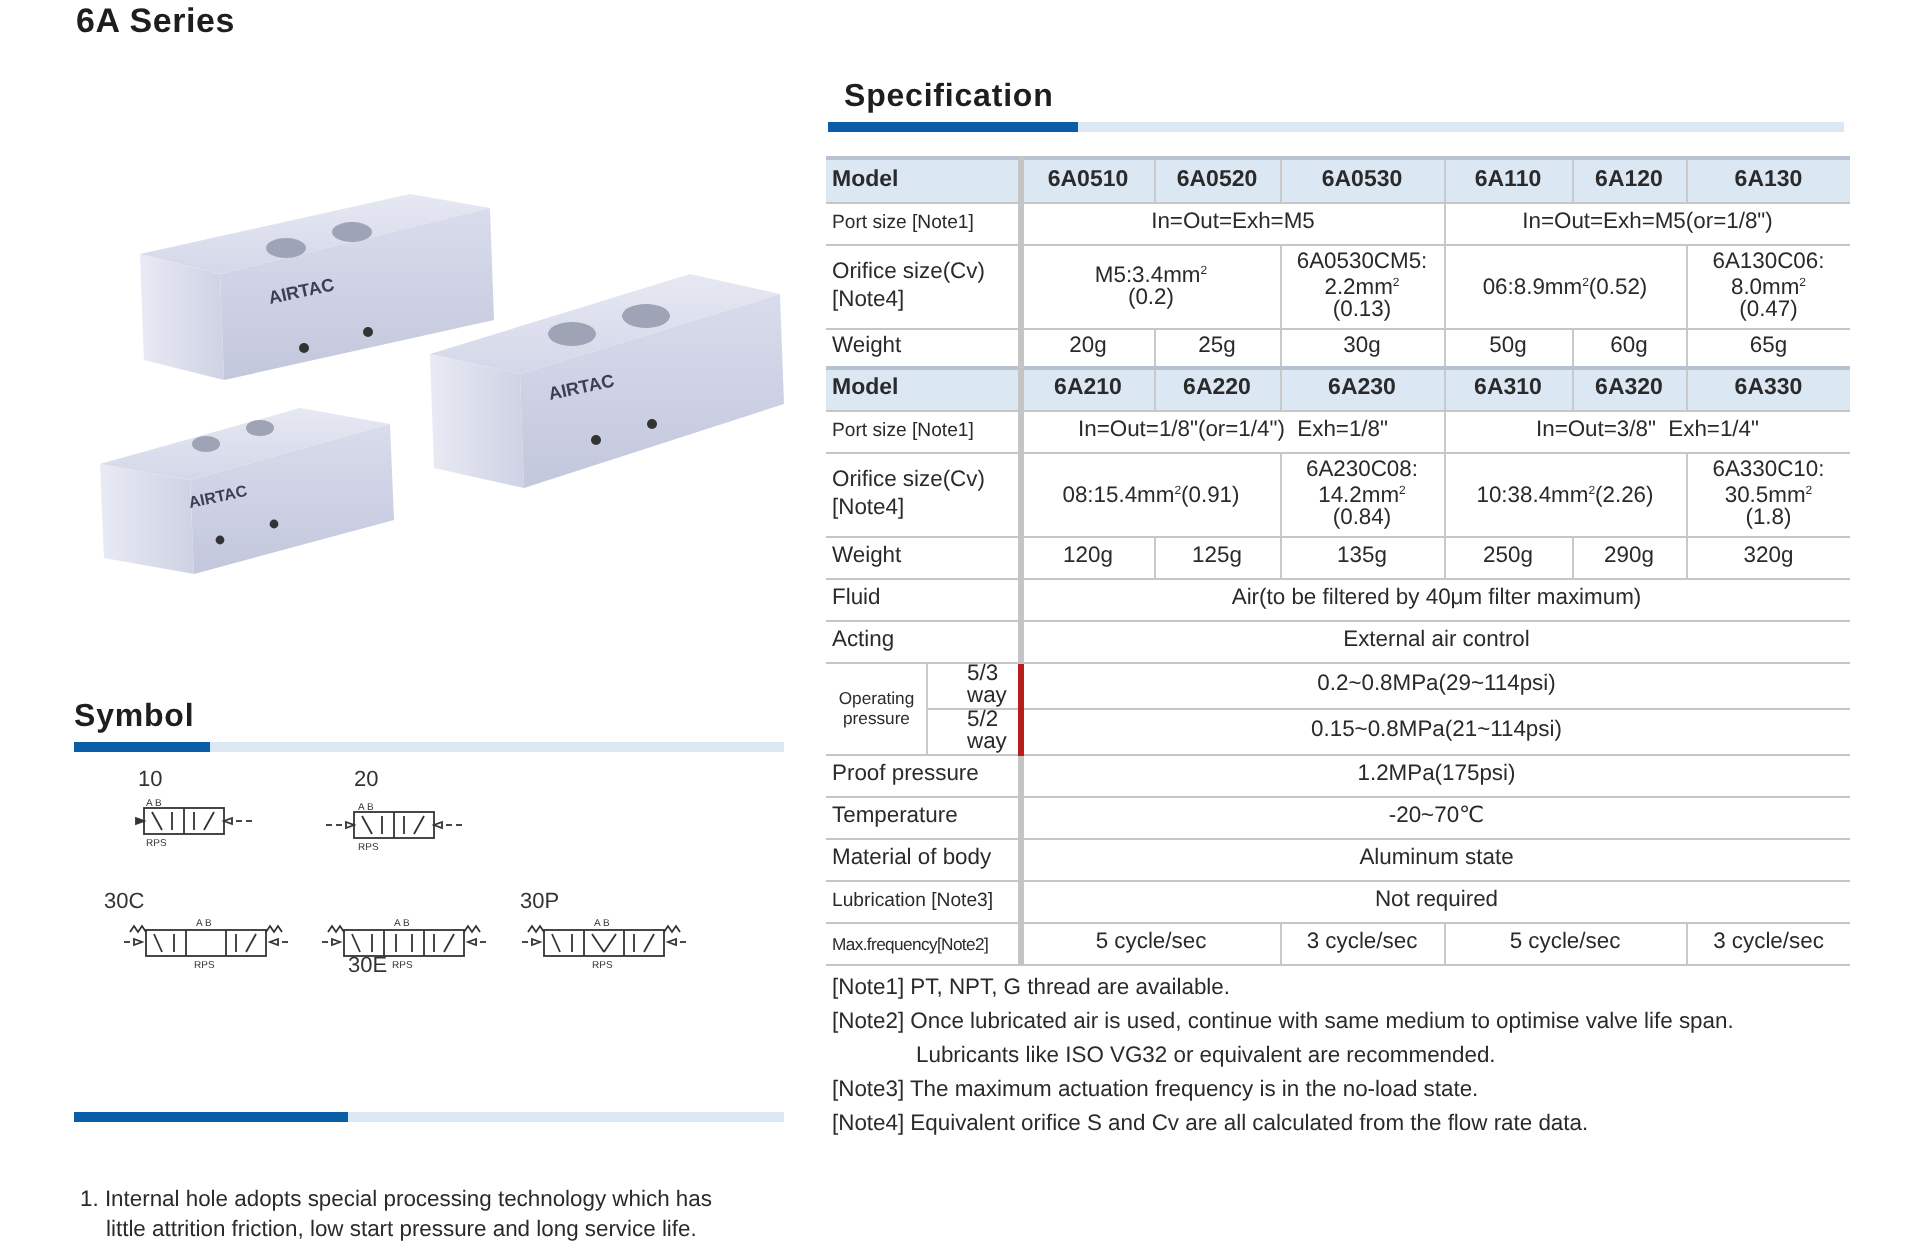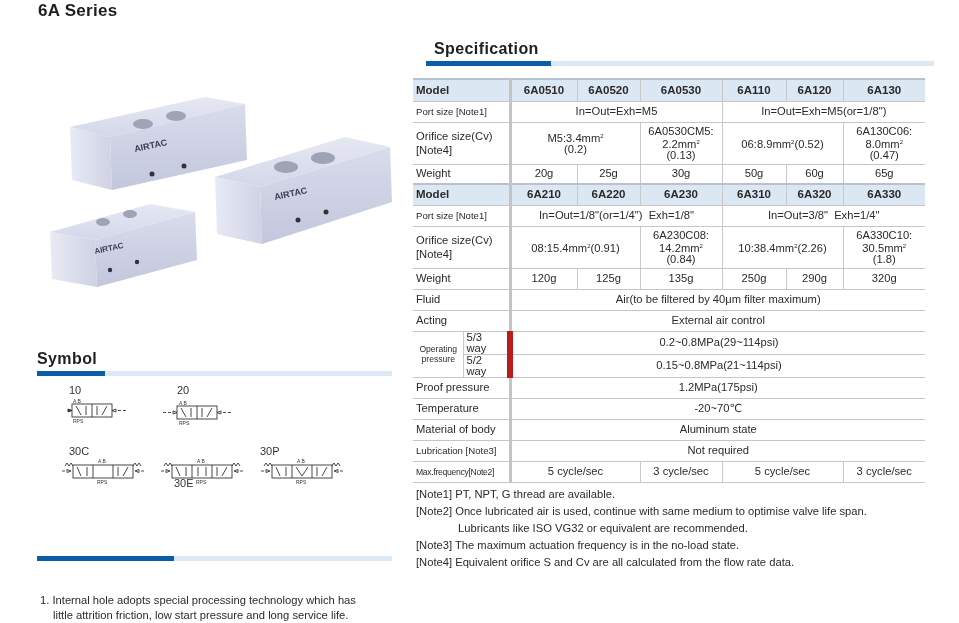--- a/index.html
+++ b/index.html
@@ -18,21 +18,21 @@
 
   
   table.spec { position: absolute; left: 413px; top: 78px; width: 512px; border-collapse: collapse; font-size: 11.2px; color: #2a2a2a; }
   table.spec td { border-bottom: 1.5px solid #c6c6c6; border-right: 1px solid #c9c9c9; text-align: center; padding: 0 2px; line-height: 11px; }
   table.spec td:last-child { border-right: none; }
   table.spec td.lbl { text-align: left; padding-left: 3px; border-right: 3px solid #c4c4c4; }
   table.spec td.lbl.sm { font-size: 9.6px; }
   table.spec td.lbl.xs { font-size: 8.6px; line-height: 10px; }
   table.spec tr.hdr td { background: #dce7f4; font-weight: bold; font-size: 11.5px; border-top: 2px solid #b8c2cf; }
   table.spec tr.hdr td.lbl { font-size: 11.5px; margin-top: 40px; }
-  table.spec td.sub { text-align: left; padding-left: 3px; border-right: 6px solid #b91c1c; }
+  table.spec td.sub { text-align: left; padding-left: 20px; border-right: 3px solid #b91c1c; }
   table.spec td.group { text-align: center; padding-left: 3px; border-right: 1px solid #c9c9c9; }
   sup { font-size: 6px; vertical-align: 4px; }
 
   .notes { position: absolute; left: 416px; top: 486px; font-size: 11.2px; color: #2a2a2a; line-height: 17px; }
   .notes .indent { padding-left: 42px; }
 
   
   .sym-label { position: absolute; font-size: 11px; color: #333; }
   .sym { position: absolute; }
 
@@ -128,21 +128,21 @@
     <line x1="40" y1="18" x2="40" y2="9"></line>
       <line x1="45" y1="18" x2="50" y2="9"></line>
     <polygon points="59,12 55,13.5 59,15"></polygon>
     <line x1="61" y1="13.5" x2="64" y2="13.5"></line>
       <line x1="66" y1="13.5" x2="69" y2="13.5"></line>
     <text x="17" y="6" font-size="5" fill="#333" stroke="none" font-family="Liberation Sans, sans-serif">A  B</text>
     <text x="17" y="26" font-size="5" fill="#333" stroke="none" font-family="Liberation Sans, sans-serif">RPS</text>
   </svg>
 </div>
 
-<div class="sym-label" style="left:69px; top:445px;">30C</div>
+<div class="sym-label" style="left:52px; top:445px;">30C</div>
 <div class="sym" style="left:61px; top:456px;">
   <svg width="84" height="30" viewBox="0 0 84 30" stroke="#333" stroke-width="0.9" fill="none">
     <polyline points="4,10 6,7 8,10 10,7 12,10"></polyline>
     <line x1="1" y1="15" x2="4" y2="15"></line>
       <polygon points="6,13.5 10,15 6,16.5"></polygon>
     <rect x="12" y="9" width="60" height="13"></rect>
     <line x1="32" y1="9" x2="32" y2="22"></line>
       <line x1="52" y1="9" x2="52" y2="22"></line>
     <line x1="16" y1="11" x2="20" y2="20"></line>
       <line x1="26" y1="11" x2="26" y2="20"></line>
@@ -205,21 +205,21 @@
 <div class="section-head" style="left:37px; top:553px; width:355px;">
   <div class="bar">
       <div class="accent" style="width:137px;"></div>
     </div>
 </div>
 <div class="feature">
   <div>1. Internal hole adopts special processing technology which has</div>
   <div class="cont">little attrition friction, low start pressure and long service life.</div>
 </div>
 
-<div class="section-head" style="left:414px; top:40px; width:508px;margin-left:12px;">
+<div class="section-head" style="left:414px; top:40px; width:508px;">
   <div class="title" style="padding-left:8px;">Specification</div>
   <div class="bar">
       <div class="accent" style="width:125px;"></div>
     </div>
 </div>
 
 <table class="spec">
   <colgroup>
     <col style="width:50px">
       <col style="width:47px">

